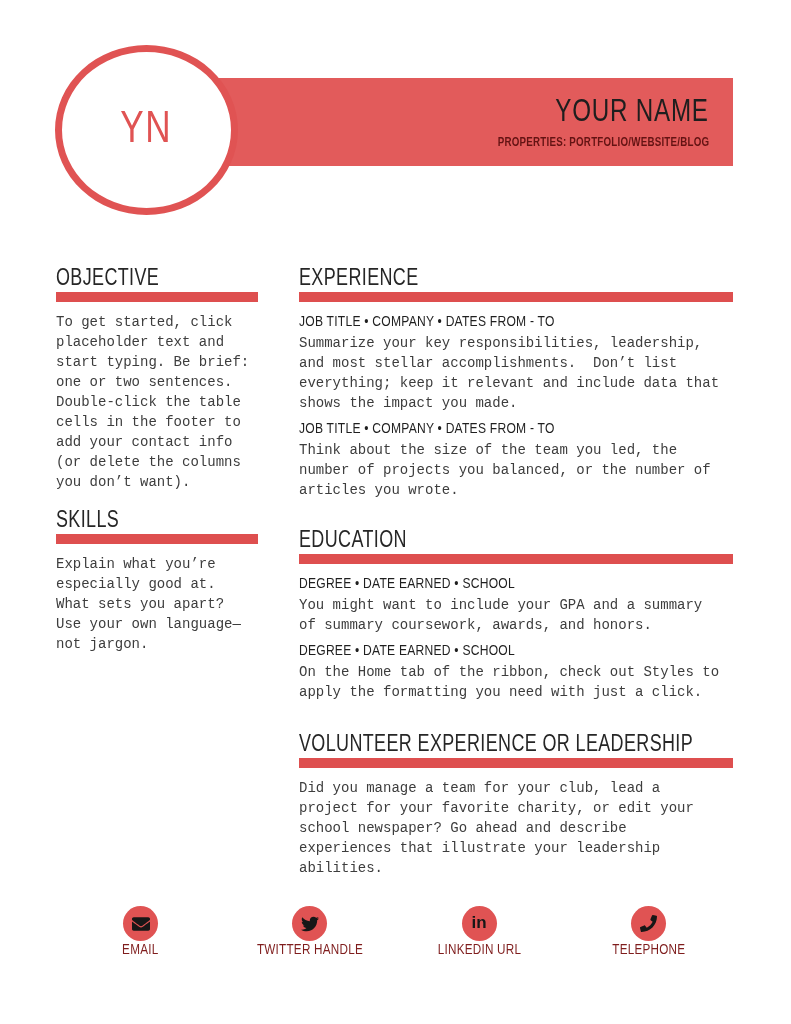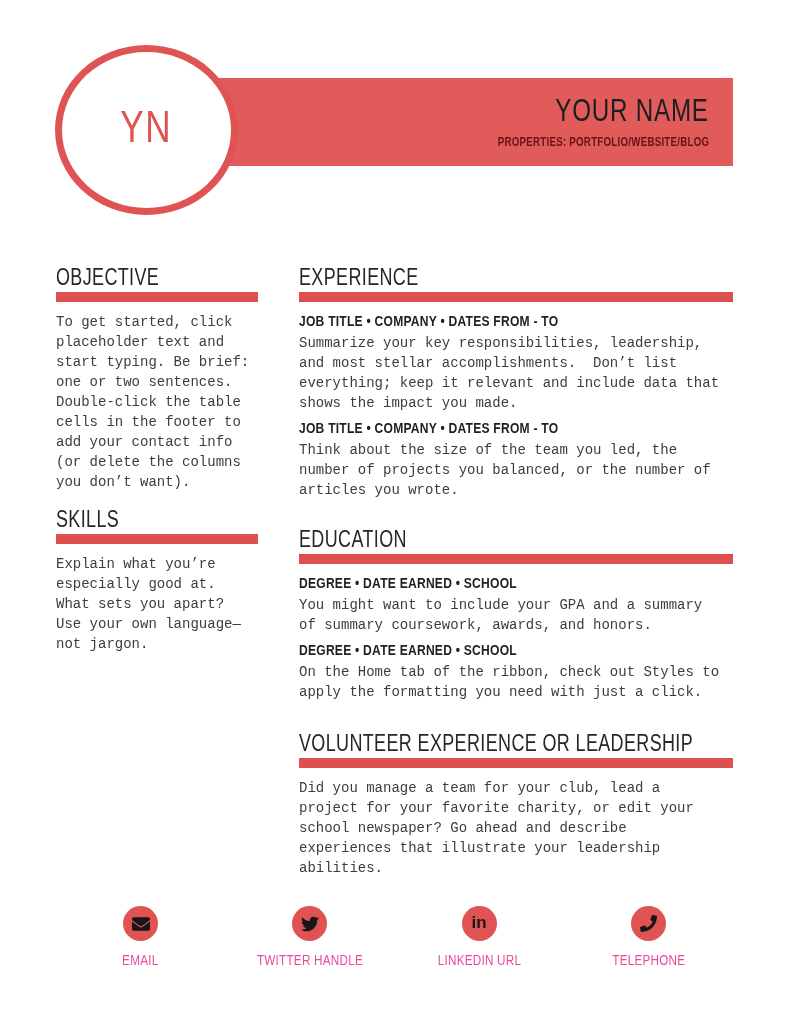--- a/index.html
+++ b/index.html
@@ -108,21 +108,20 @@
   .volunteer-section{margin-top:28px;}
 
   .entry{margin-top:10px;}
   .entry + .entry{margin-top:6px;}
   .entry-heading{
     font-size:15.5px;
     line-height:18px;
     color:#1f1f1f;
     letter-spacing:0.3px;
     white-space:nowrap;
-    font-weight:bold;
   }
   .entry-body{
     font-family:"Liberation Mono", monospace;
     font-size:14px;
     line-height:20px;
     color:var(--body-color);
     white-space:pre-wrap;
     margin-top:3px;
   }
 
@@ -152,24 +151,23 @@
   }
   .contact-circle svg{display:block;fill:var(--icon-color);}
   .linkedin-glyph{
     font-weight:bold;
     font-size:17px;
     line-height:17px;
     color:var(--icon-color);
     padding-bottom:2px;
   }
   .contact-label{
-    margin-top:11px;
     font-size:15px;
     line-height:16px;
-    color:#ec4899;
+    color:#7f1d1d;
     letter-spacing:0.3px;
     white-space:nowrap;
   }
 </style>
 </head>
 <body>
 
 <div class="page">
 
   <div class="banner">

